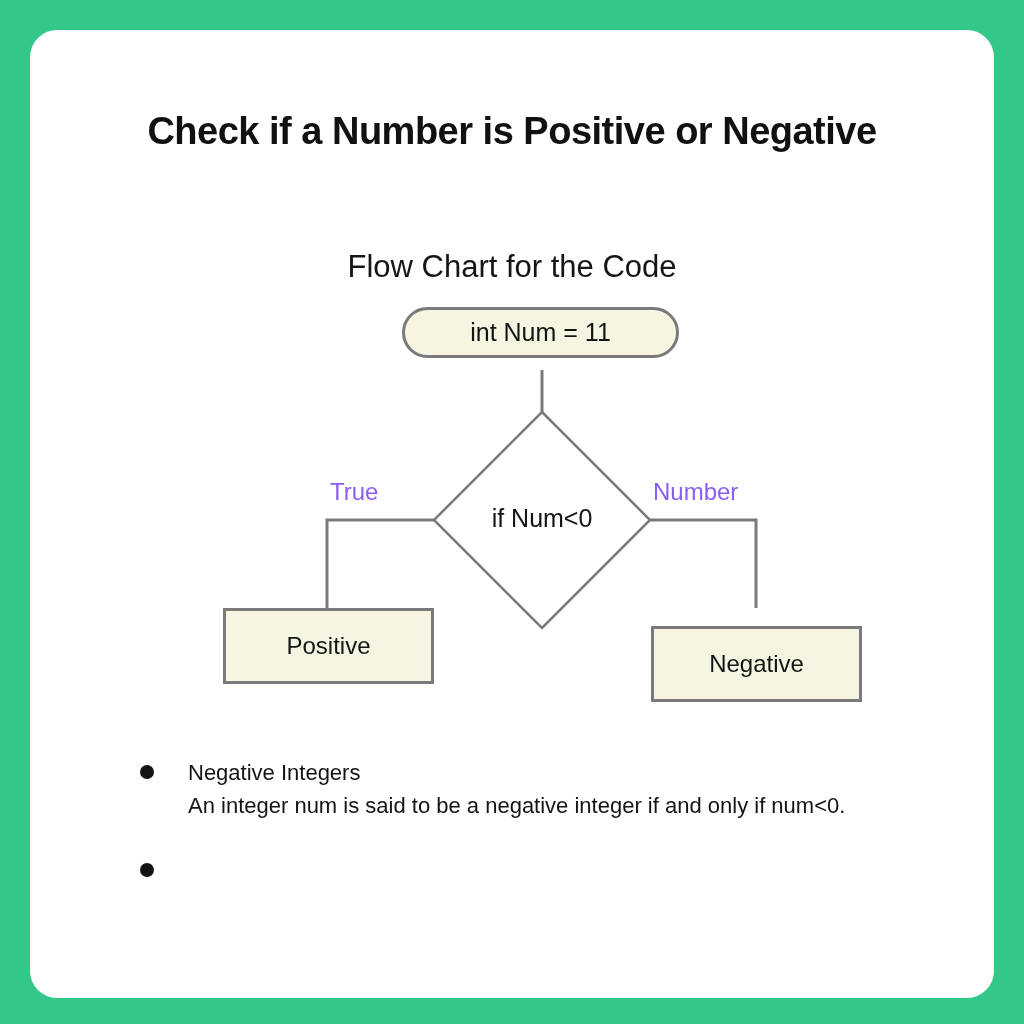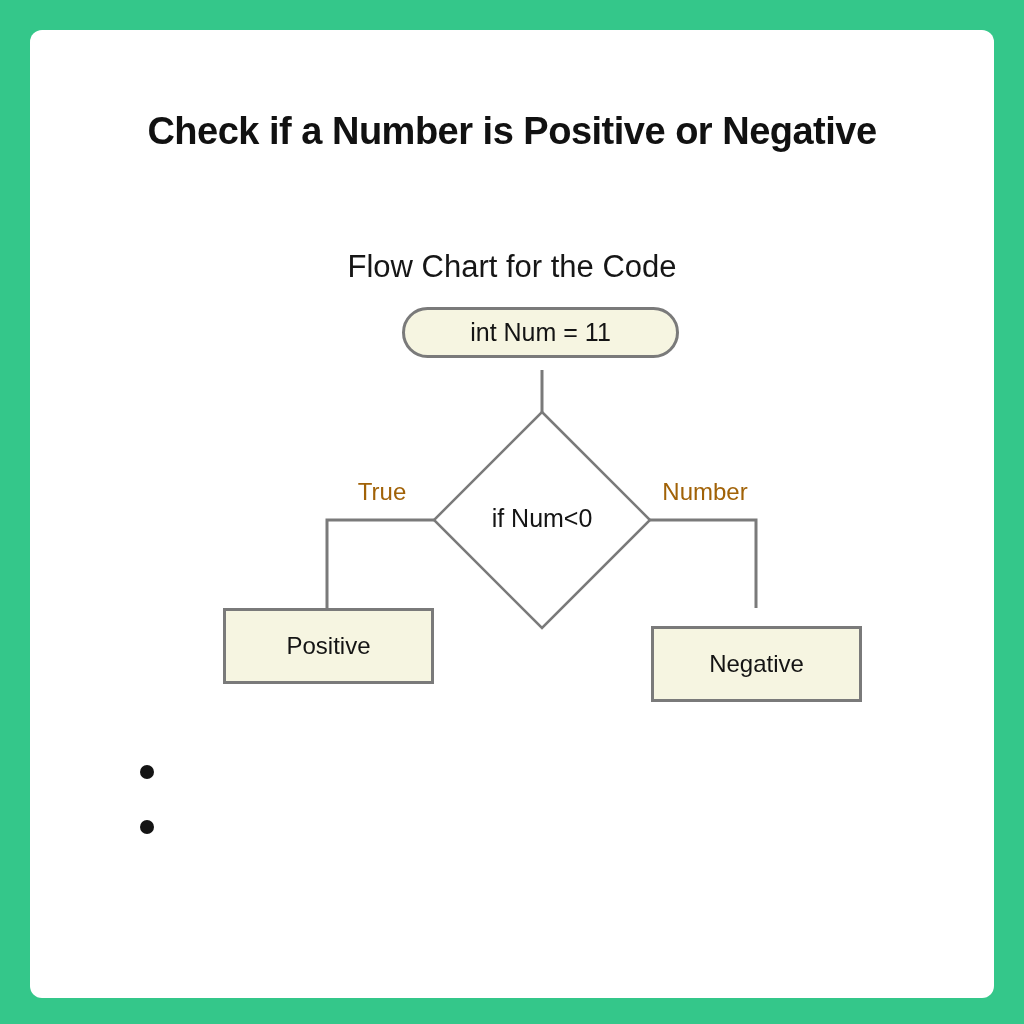--- a/index.html
+++ b/index.html
@@ -18,21 +18,21 @@
   }
   .stage {
     position: relative;
     width: 1024px;
     height: 1024px;
   }
   .card {
     position: absolute;
     left: 30px; top: 30px; right: 30px; bottom: 26px;
     background: var(--card);
-    border-radius: 12px;
+    border-radius: 27px;
     padding-left: 20px;
   }
   .page-title {
     position: absolute;
     left: 0; right: 0; top: 80px;
     text-align: center;
     font-size: 38px;
     font-weight: 700;
     letter-spacing: -0.5px;
     color: #111;
@@ -85,23 +85,23 @@
     left: 404px; top: 474px;
     width: 216px;
     text-align: center;
     font-size: 25px;
     color: #141414;
   }
   .branch-label {
     position: absolute;
     top: 448px;
     width: 104px;
-    text-align: center;
+    text-align: left;
     font-size: 24px;
-    color: #a16207;
+    color: #8b5cf6;
   }
   .branch-true { left: 300px; }
   .branch-false { left: 623px; }
   .notes {
     position: absolute;
     left: 110px; top: 726px;
     width: 840px;
     list-style: none;
   }
   .note {
@@ -153,20 +153,24 @@
       <div class="branch-label branch-true">True</div>
       <div class="branch-label branch-false">Number</div>
 
       <div class="node box box-positive">Positive</div>
       <div class="node box box-negative">Negative</div>
     </div>
 
     <ul class="notes">
       <li class="note">
         <span class="dot"></span>
+        <div>
+          <div class="note-heading">Negative Integers</div>
+          <div class="note-body">An integer num is said to be a negative integer if and only if num&lt;0.</div>
+        </div>
       </li>
       <li class="note">
         <span class="dot"></span>
       </li>
     </ul>
 
   </div>
 </div>
 
 </body></html>

